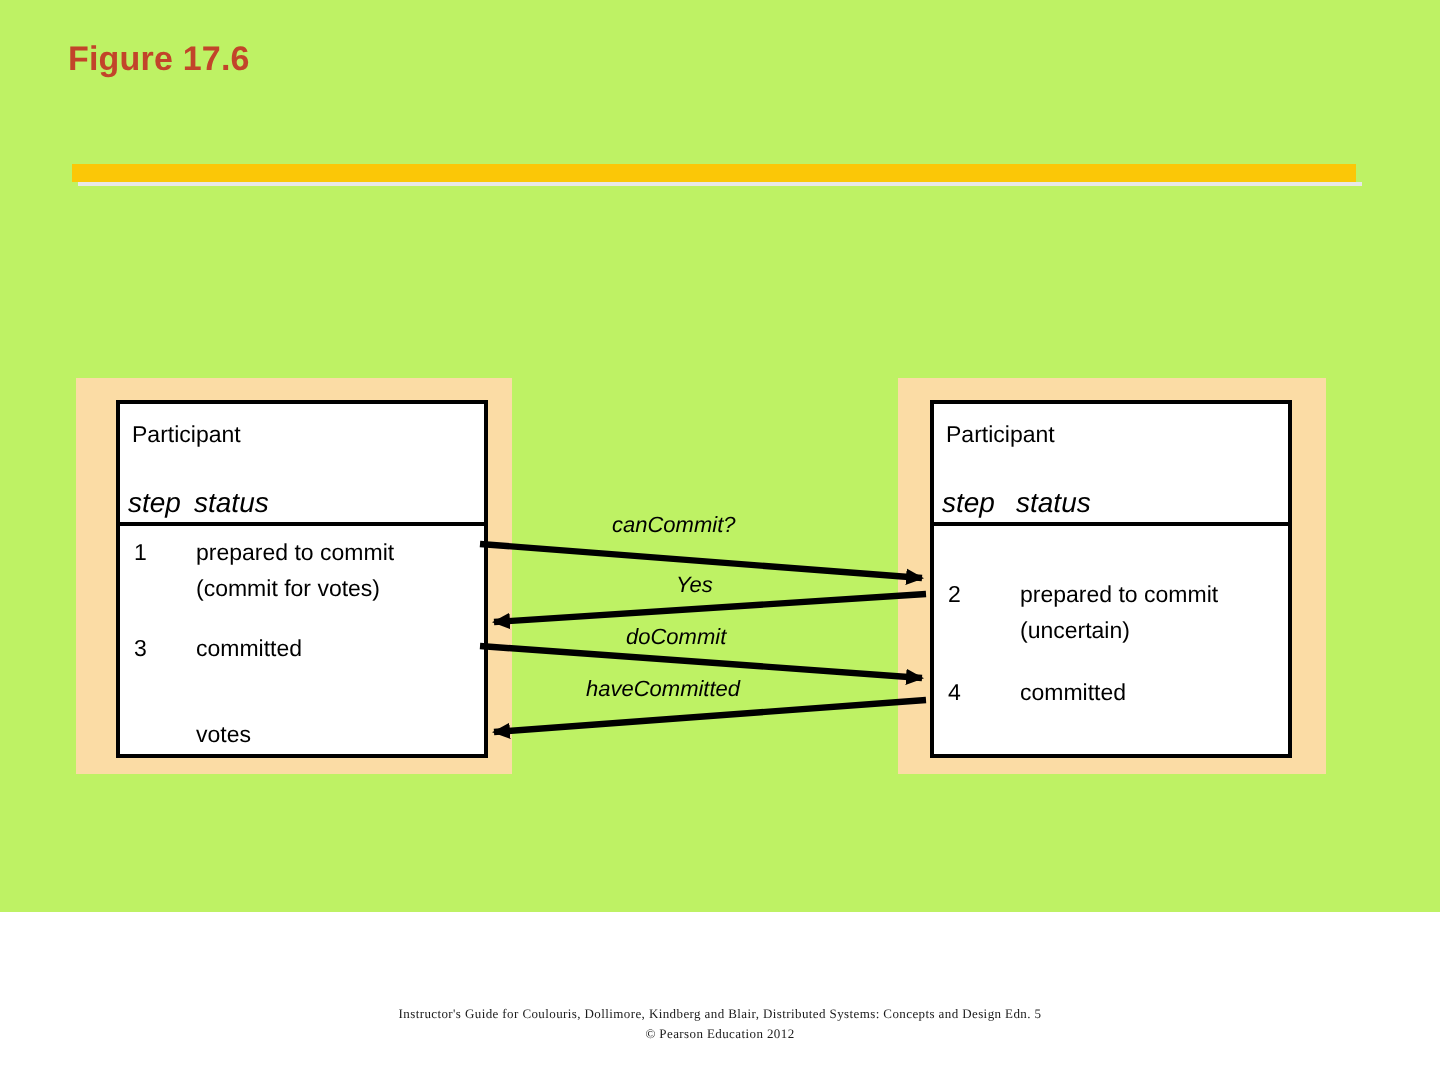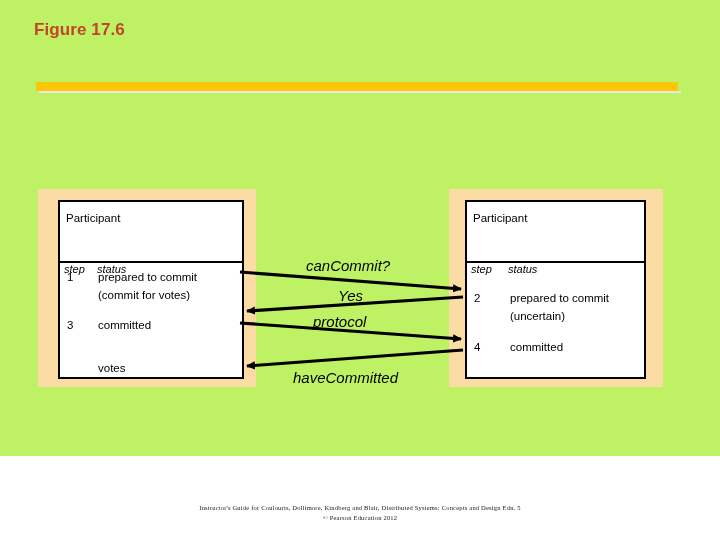--- a/index.html
+++ b/index.html
@@ -92,25 +92,24 @@
     position: absolute;
     font-size: 11.5px;
     color: #000000;
     white-space: nowrap;
   }
   #role-coordinator { left: 66px;  top: 212px; }
   #role-participant { left: 473px; top: 212px; }
 
   .col-head {
     position: absolute;
-    font-size: 11px;
+    font-size: 14px;
     font-style: italic;
     color: #000000;
     white-space: nowrap;
-    margin-top: 20px;
   }
   #head-step-left   { left: 64px;  top: 243px; }
   #head-status-left { left: 97px;  top: 243px; }
   #head-step-right  { left: 471px; top: 243px; }
   #head-status-right{ left: 508px; top: 243px; }
 
   .step-num {
     position: absolute;
     font-size: 11.5px;
     color: #000000;
@@ -134,30 +133,30 @@
   
   #p-step-2    { left: 474px; top: 292px; }
   #p-status-2a { left: 510px; top: 292px; }
   #p-status-2b { left: 510px; top: 310px; }
   #p-step-4    { left: 474px; top: 341px; }
   #p-status-4  { left: 510px; top: 341px; }
 
   
   .msg-label {
     position: absolute;
-    font-size: 15px;
+    font-size: 11px;
     font-style: italic;
     color: #000000;
     white-space: nowrap;
     text-align: center;
   }
   #msg-cancommit     { left: 306px; top: 257px; }
   #msg-yes           { left: 338px; top: 287px; }
   #msg-docommit      { left: 313px; top: 313px; }
-  #msg-havecommitted { left: 293px; top: 339px; margin-top: 30px; }
+  #msg-havecommitted { left: 293px; top: 339px; }
 
   #arrows {
     position: absolute;
     left: 0; top: 0;
     width: 720px; height: 540px;
     pointer-events: none;
   }
 
   
   .footer {
@@ -214,21 +213,21 @@
 
     <div class="step-num" id="p-step-2">2</div>
     <div class="status-text" id="p-status-2a">prepared to commit</div>
     <div class="status-text" id="p-status-2b">(uncertain)</div>
 
     <div class="step-num" id="p-step-4">4</div>
     <div class="status-text" id="p-status-4">committed</div>
 
     <div class="msg-label" id="msg-cancommit">canCommit?</div>
     <div class="msg-label" id="msg-yes">Yes</div>
-    <div class="msg-label" id="msg-docommit">protocol</div>
+    <div class="msg-label" id="msg-docommit">doCommit</div>
     <div class="msg-label" id="msg-havecommitted">haveCommitted</div>
 
     <svg id="arrows" viewBox="0 0 720 540">
       <defs>
         <marker id="ah-right" markerWidth="9" markerHeight="9" refX="8" refY="4.5" orient="auto" markerUnits="userSpaceOnUse">
           <path d="M0,0.4 L9,4.5 L0,8.6 Z" fill="#000000"></path>
         </marker>
         <marker id="ah-left" markerWidth="9" markerHeight="9" refX="8" refY="4.5" orient="auto" markerUnits="userSpaceOnUse">
           <path d="M0,0.4 L9,4.5 L0,8.6 Z" fill="#000000"></path>
         </marker>

